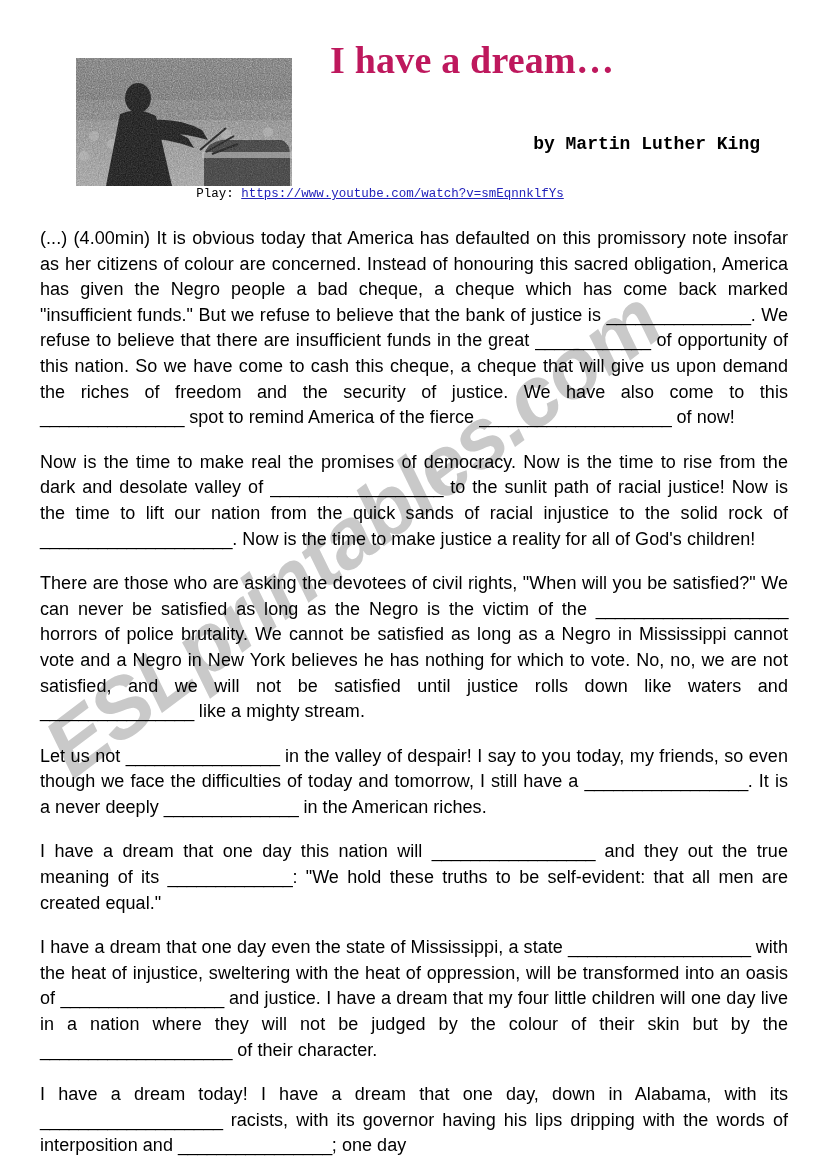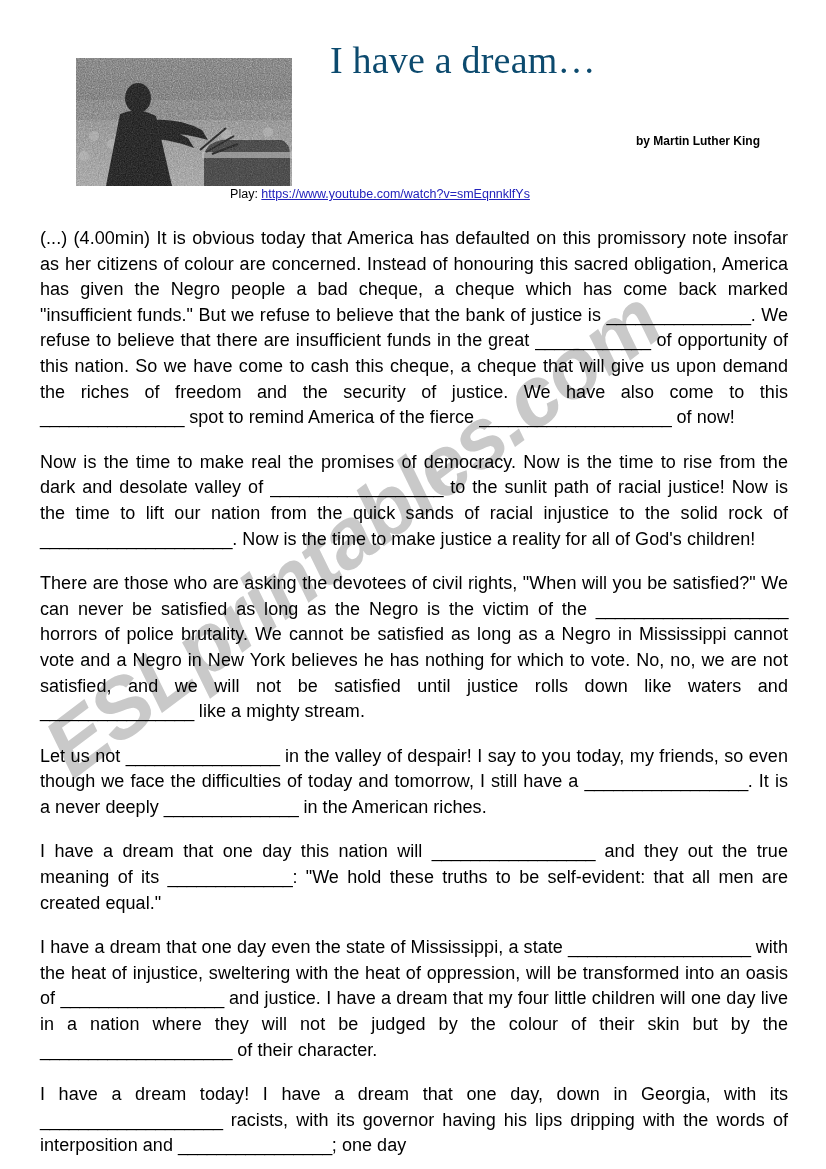--- a/index.html
+++ b/index.html
@@ -64,43 +64,43 @@
     overflow: hidden;
   }
   .photo svg { display: block; width: 100%; height: 100%; }
 
   .title {
     position: absolute;
     left: 330px;
     top: 40px;
     font-family: "Liberation Serif", serif;
     font-size: 38px;
-    font-weight: normal;
+    font-weight: bold;
     line-height: 1.1;
-    color: #0c4a6e;
+    color: #be185d;
     letter-spacing: 0.2px;
   }
 
   .byline {
     position: absolute;
     right: 66px;
     top: 134px;
-    font-family: Liberation Sans, sans-serif;
-    font-size: 12px;
+    font-family: Liberation Mono, monospace;
+    font-size: 18px;
     font-weight: bold;
     color: #000000;
   }
 
   .play-line {
     position: absolute;
     left: 0;
     top: 187px;
     width: 760px;
     text-align: center;
-    font-family: Liberation Sans, sans-serif;
+    font-family: Liberation Mono, monospace;
     font-size: 12.5px;
     color: #000000;
   }
   .play-label { color: #000000; }
   .play-url {
     color: #2222bb;
     text-decoration: underline;
   }
 
   
@@ -208,16 +208,16 @@
 
   </div>
 
   <div class="content">
       <p class="para"><span>(...) (4.00min) It is obvious today that America has defaulted on this promissory note insofar as her citizens of colour are concerned. Instead of honouring this sacred obligation, America has given the Negro people a bad cheque, a cheque which has come back marked "insufficient funds." But we refuse to believe that the bank of justice is </span><span class="blank">_______________</span><span>. We refuse to believe that there are insufficient funds in the great </span><span class="blank">____________</span><span> of opportunity of this nation. So we have come to cash this cheque, a cheque that will give us upon demand the riches of freedom and the security of justice. We have also come to this </span><span class="blank">_______________</span><span> spot to remind America of the fierce </span><span class="blank">____________________</span><span> of now!</span></p>
       <p class="para"><span>Now is the time to make real the promises of democracy. Now is the time to rise from the dark and desolate valley of </span><span class="blank">__________________</span><span> to the sunlit path of racial justice! Now is the time to lift our nation from the quick sands of racial injustice to the solid rock of </span><span class="blank">____________________</span><span>. Now is the time to make justice a reality for all of God's children!</span></p>
       <p class="para"><span>There are those who are asking the devotees of civil rights, "When will you be satisfied?" We can never be satisfied as long as the Negro is the victim of the </span><span class="blank">____________________</span><span> horrors of police brutality. We cannot be satisfied as long as a Negro in Mississippi cannot vote and a Negro in New York believes he has nothing for which to vote. No, no, we are not satisfied, and we will not be satisfied until justice rolls down like waters and </span><span class="blank">________________</span><span> like a mighty stream.</span></p>
       <p class="para"><span>Let us not </span><span class="blank">________________</span><span> in the valley of despair! I say to you today, my friends, so even though we face the difficulties of today and tomorrow, I still have a </span><span class="blank">_________________</span><span>. It is a never deeply </span><span class="blank">______________</span><span> in the American riches.</span></p>
       <p class="para"><span>I have a dream that one day this nation will </span><span class="blank">_________________</span><span> and they out the true meaning of its </span><span class="blank">_____________</span><span>: "We hold these truths to be self-evident: that all men are created equal."</span></p>
       <p class="para"><span>I have a dream that one day even the state of Mississippi, a state </span><span class="blank">___________________</span><span> with the heat of injustice, sweltering with the heat of oppression, will be transformed into an oasis of </span><span class="blank">_________________</span><span> and justice. I have a dream that my four little children will one day live in a nation where they will not be judged by the colour of their skin but by the </span><span class="blank">____________________</span><span> of their character.</span></p>
-      <p class="para"><span>I have a dream today! I have a dream that one day, down in Georgia, with its </span><span class="blank">___________________</span><span> racists, with its governor having his lips dripping with the words of interposition and </span><span class="blank">________________</span><span>; one day</span></p>
+      <p class="para"><span>I have a dream today! I have a dream that one day, down in Alabama, with its </span><span class="blank">___________________</span><span> racists, with its governor having his lips dripping with the words of interposition and </span><span class="blank">________________</span><span>; one day</span></p>
     </div>
 
 </div>
 
 </body></html>

